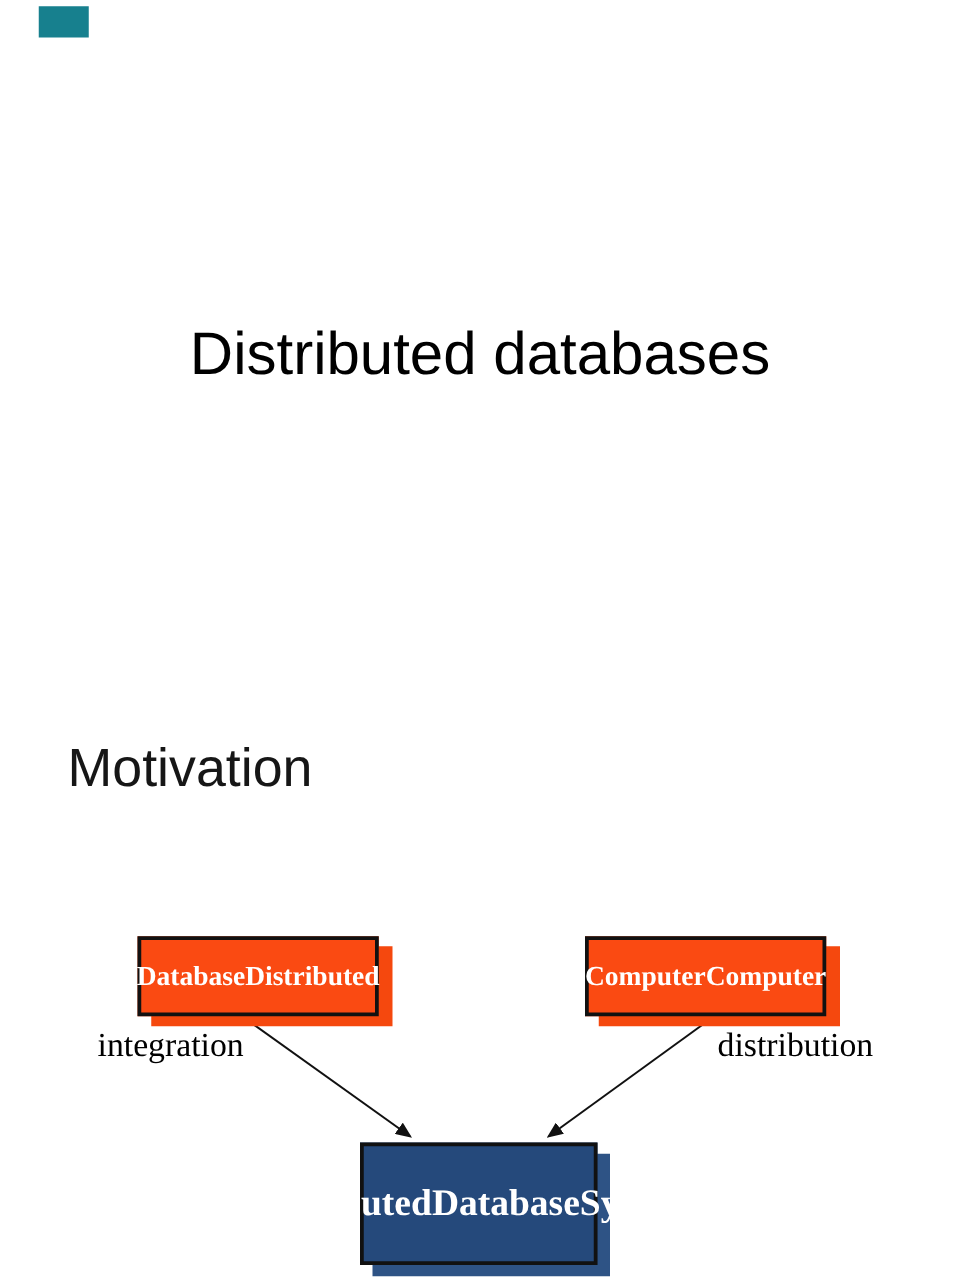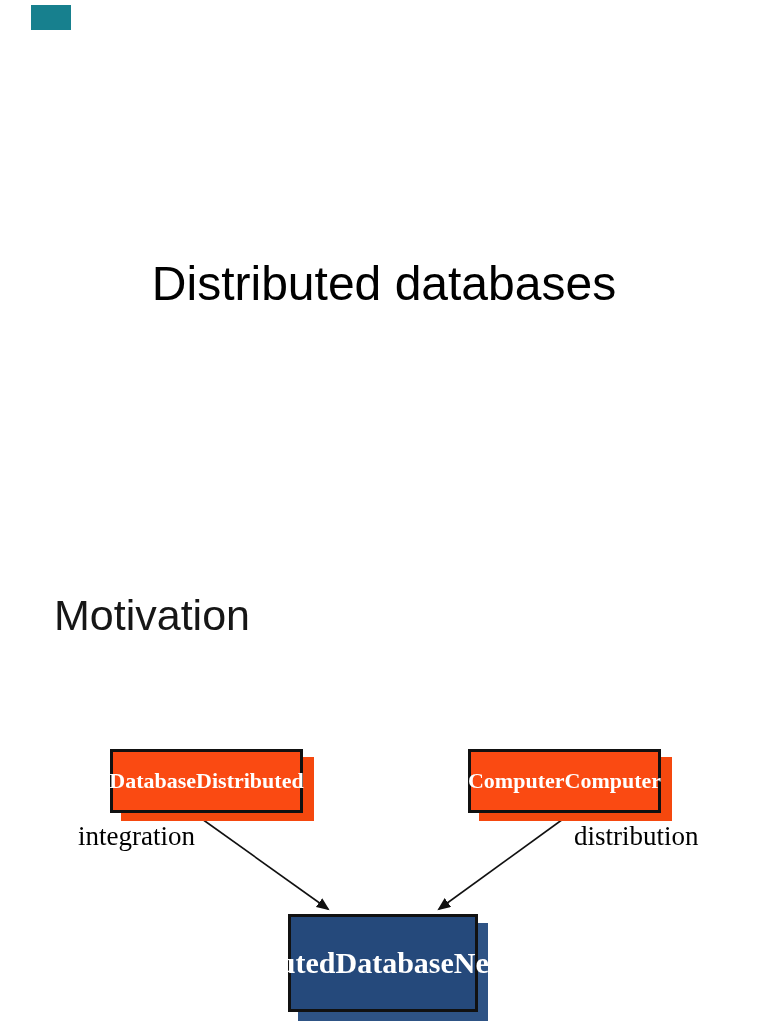--- a/index.html
+++ b/index.html
@@ -108,16 +108,16 @@
     <span>Computer</span>
   </div>
 
   <div class="edge-label edge-label-right">distribution</div>
 
   <div class="edge-label edge-label-left">integration</div>
 
   <div class="node node-blue">
     <span>Distributed</span>
     <span>Database</span>
-    <span>Networks</span>
+    <span>Systems</span>
   </div>
 
 </div>
 
 </body></html>

